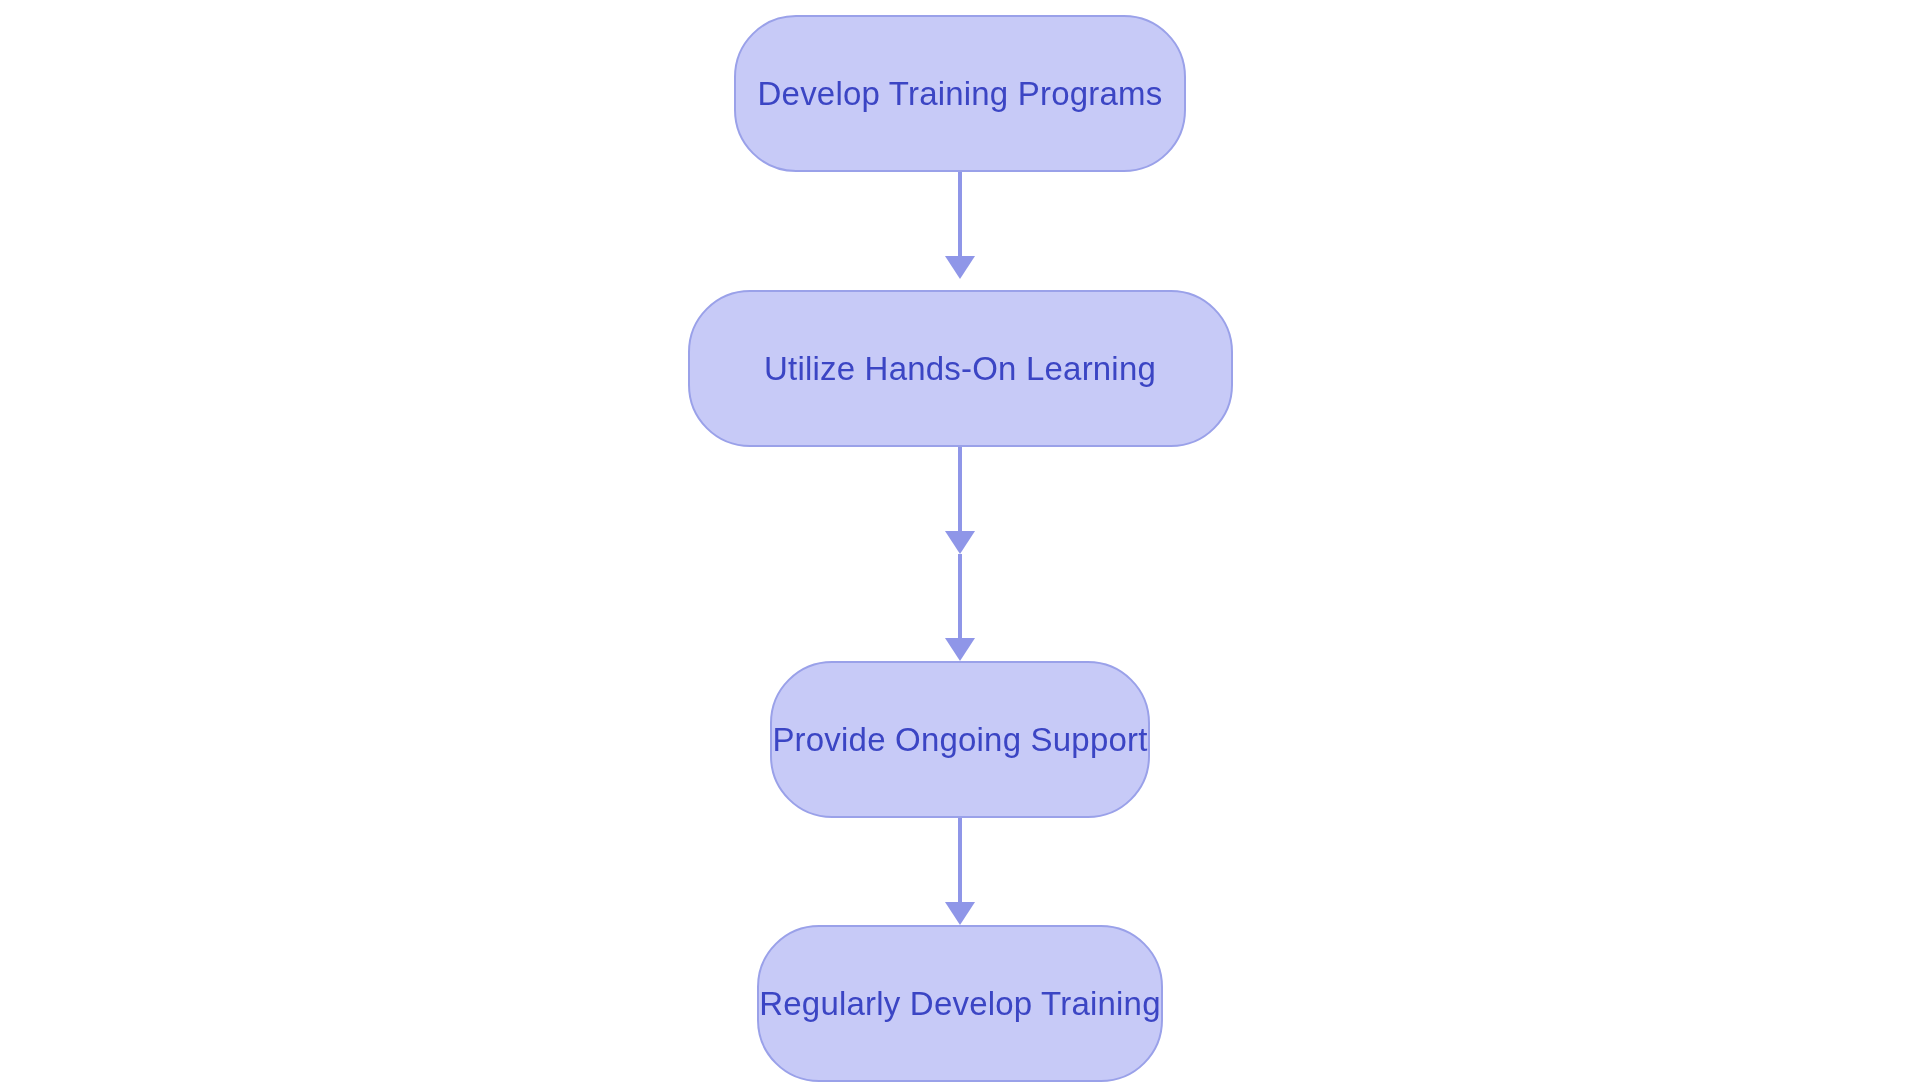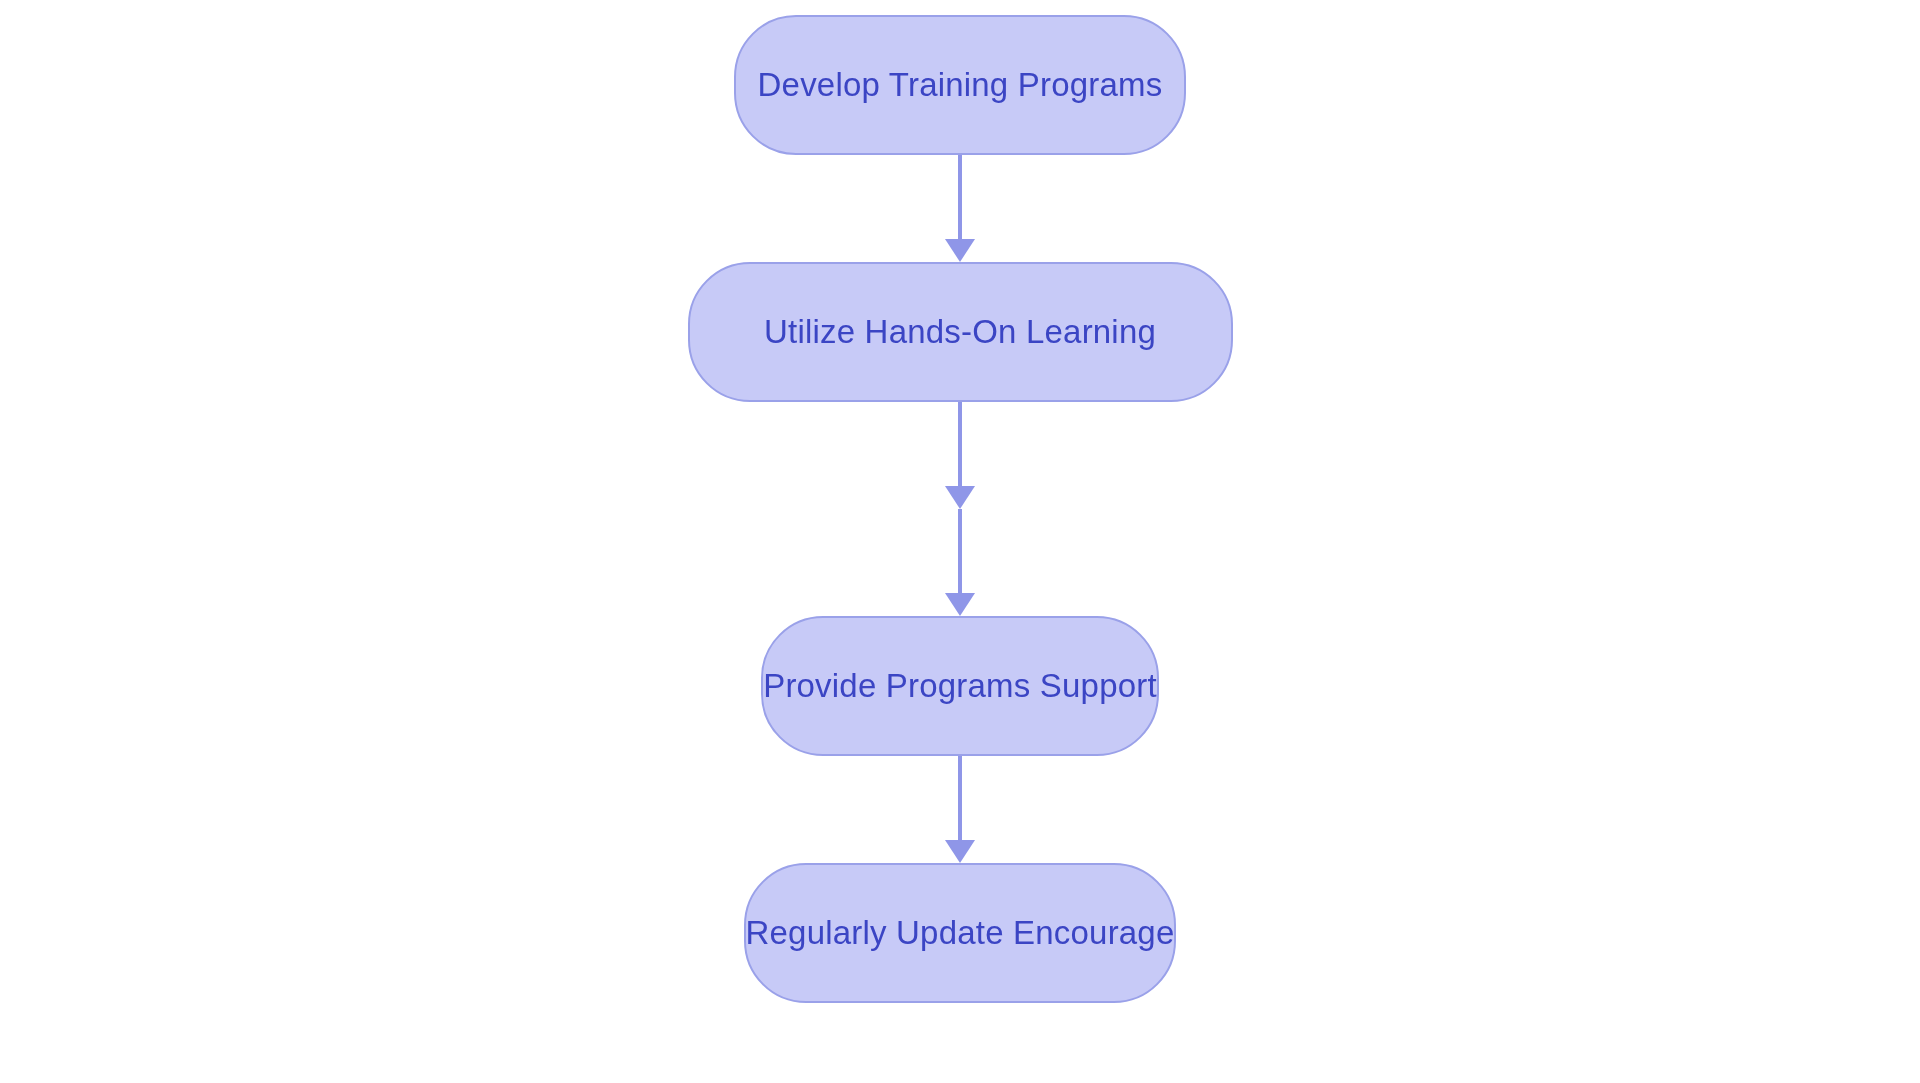--- a/index.html
+++ b/index.html
@@ -15,34 +15,34 @@
     background:var(--background);
     font-family:"Liberation Sans", sans-serif;
     overflow:hidden;
   }
   .canvas{
     width:1920px;height:1083px;
     display:flex;flex-direction:column;align-items:center;
     padding-top:15px;
   }
   .flow-node{
-    height:140px;
+    height:157px;
     border-radius:62px;
     background:var(--node-fill);
     border:2px solid var(--node-border);
     color:var(--node-text);
     font-size:33px;
     letter-spacing:0.2px;
     display:flex;align-items:center;justify-content:center;
     white-space:nowrap;
     flex:0 0 auto;
   }
   .flow-node:nth-of-type(1){width:452px;}
   .flow-node:nth-of-type(2){width:445px;}
-  .flow-node:nth-of-type(3){width:545px;}
+  .flow-node:nth-of-type(3){width:545px;margin-top:11px;}
   .flow-node:nth-of-type(4){width:435px;}
   .flow-node:nth-of-type(5){width:442px;}
   .arrow{
     height:107px;width:32px;
     display:flex;flex-direction:column;align-items:center;
     flex:0 0 auto;
   }
   .arrow-line{
     width:4px;flex:1 1 auto;
     background:var(--arrow);
@@ -78,25 +78,25 @@
     <div class="arrow-head"></div>
   </div>
 
 
   <div class="arrow">
     <div class="arrow-line"></div>
     <div class="arrow-head"></div>
   </div>
 
   <div class="flow-node">
-    <span>Provide Programs Support</span>
+    <span>Provide Ongoing Support</span>
   </div>
 
   <div class="arrow">
     <div class="arrow-line"></div>
     <div class="arrow-head"></div>
   </div>
 
   <div class="flow-node">
-    <span>Regularly Update Encourage</span>
+    <span>Regularly Develop Training</span>
   </div>
 
 </div>
 
 </body></html>

